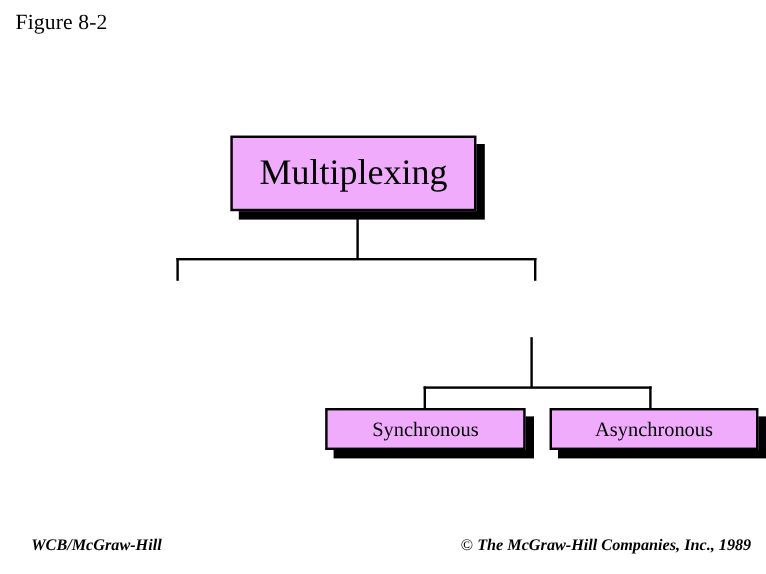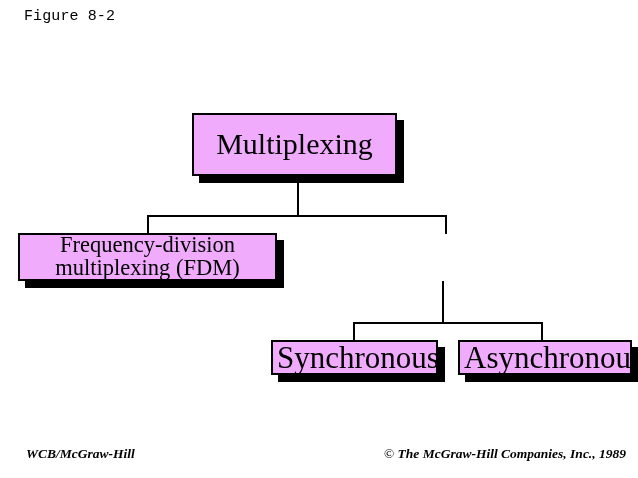--- a/index.html
+++ b/index.html
@@ -19,24 +19,24 @@
   .slide {
     position: absolute;
     inset: 0;
     width: 638px;
     height: 478px;
   }
 
   
   .figure-label {
     position: absolute;
-    left: 24px;
+    left: 13px;
     top: 8px;
-    font-size: 15px;
-    font-family: Liberation Mono, monospace;
+    font-size: 18px;
+    font-family: Liberation Serif, serif;
     letter-spacing: 0.1px;
     white-space: nowrap;
   }
 
   
   .node {
     position: absolute;
     box-sizing: border-box;
     background: #f0abfc;
     border: 2.5px solid #000000;
@@ -85,21 +85,21 @@
     width: 167px;
     height: 35px;
   }
   .node-async {
     left: 458px;
     top: 340px;
     width: 174px;
     height: 35px;
   }
   .node-sync .node-label,
-  .node-async .node-label { font-size: 31px; }
+  .node-async .node-label { font-size: 17px; }
 
   
   .connector {
     position: absolute;
     background: #000000;
     z-index: 1;
   }
   .v-line { width: 2px; }
   .h-line { height: 2px; }
 
@@ -144,24 +144,20 @@
 
   <div class="connector v-line conn-tdm-stem"></div>
   <div class="connector h-line conn-level2-bus"></div>
   <div class="connector v-line conn-sync-drop"></div>
   <div class="connector v-line conn-async-drop"></div>
 
   <div class="node node-root">
     <span class="node-label">Multiplexing</span>
   </div>
 
-  <div class="node node-fdm">
-    <span class="node-label">Frequency-division
-multiplexing (FDM)</span>
-  </div>
 
 
   <div class="node node-sync">
     <span class="node-label">Synchronous</span>
   </div>
 
   <div class="node node-async">
     <span class="node-label">Asynchronous</span>
   </div>
 

